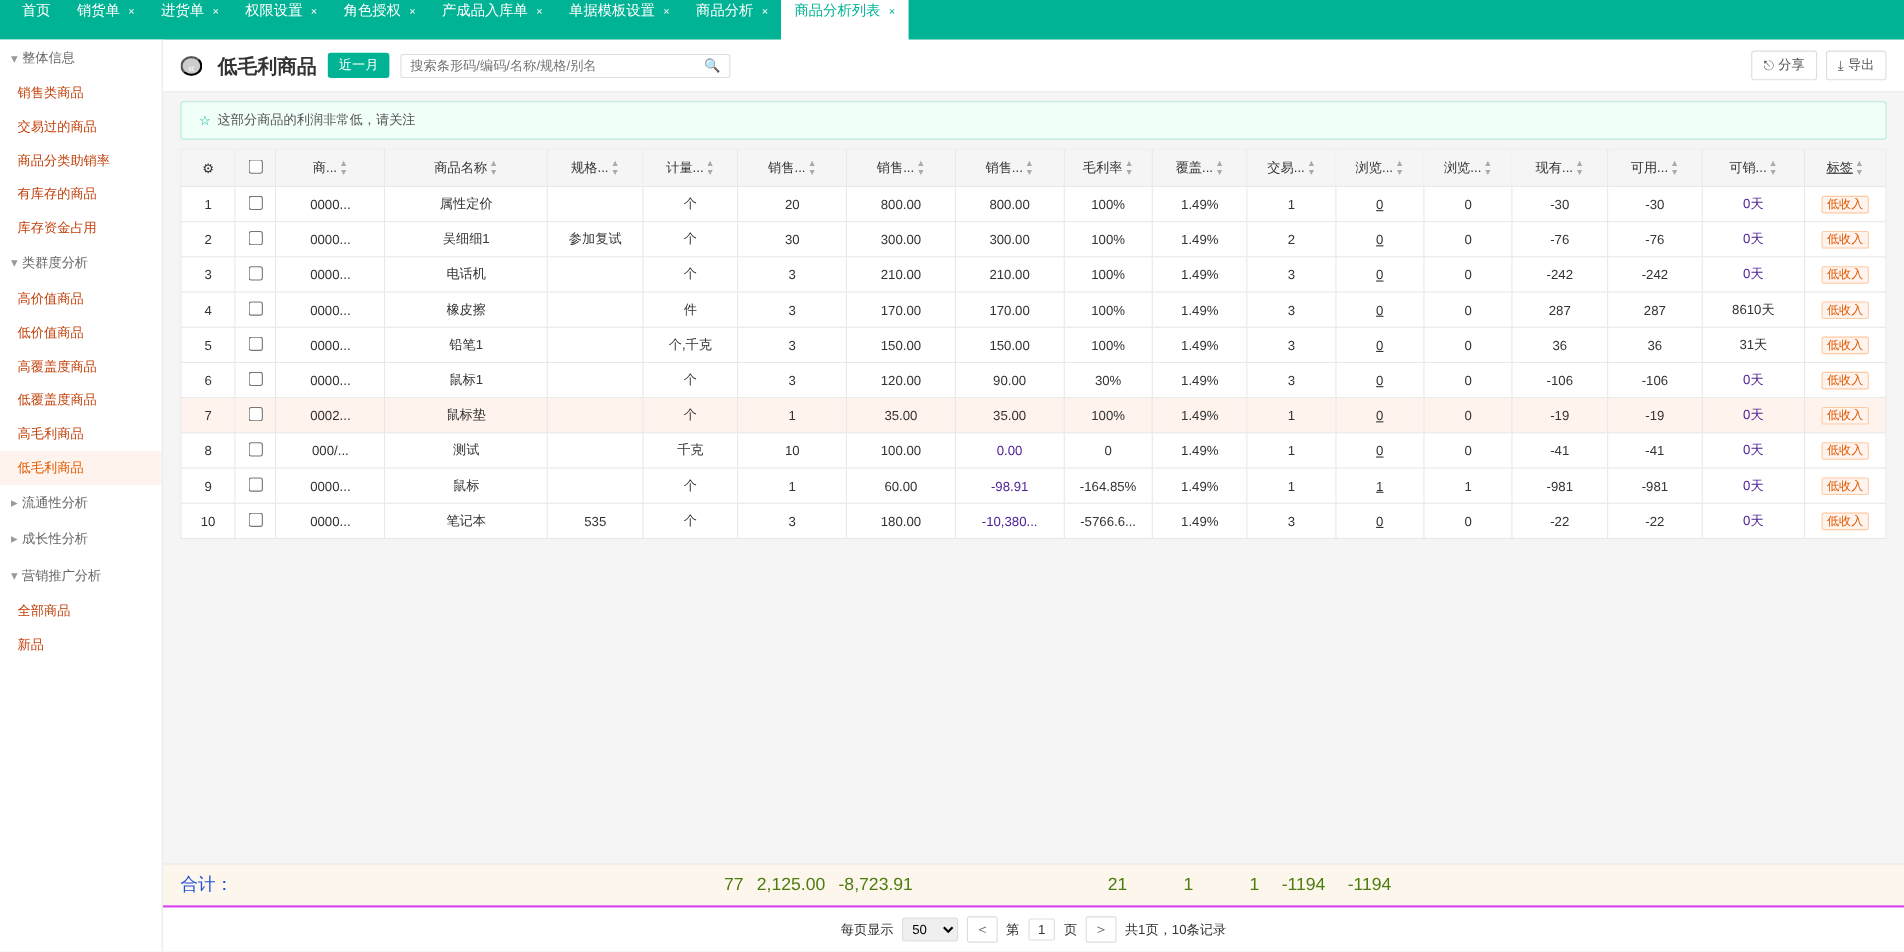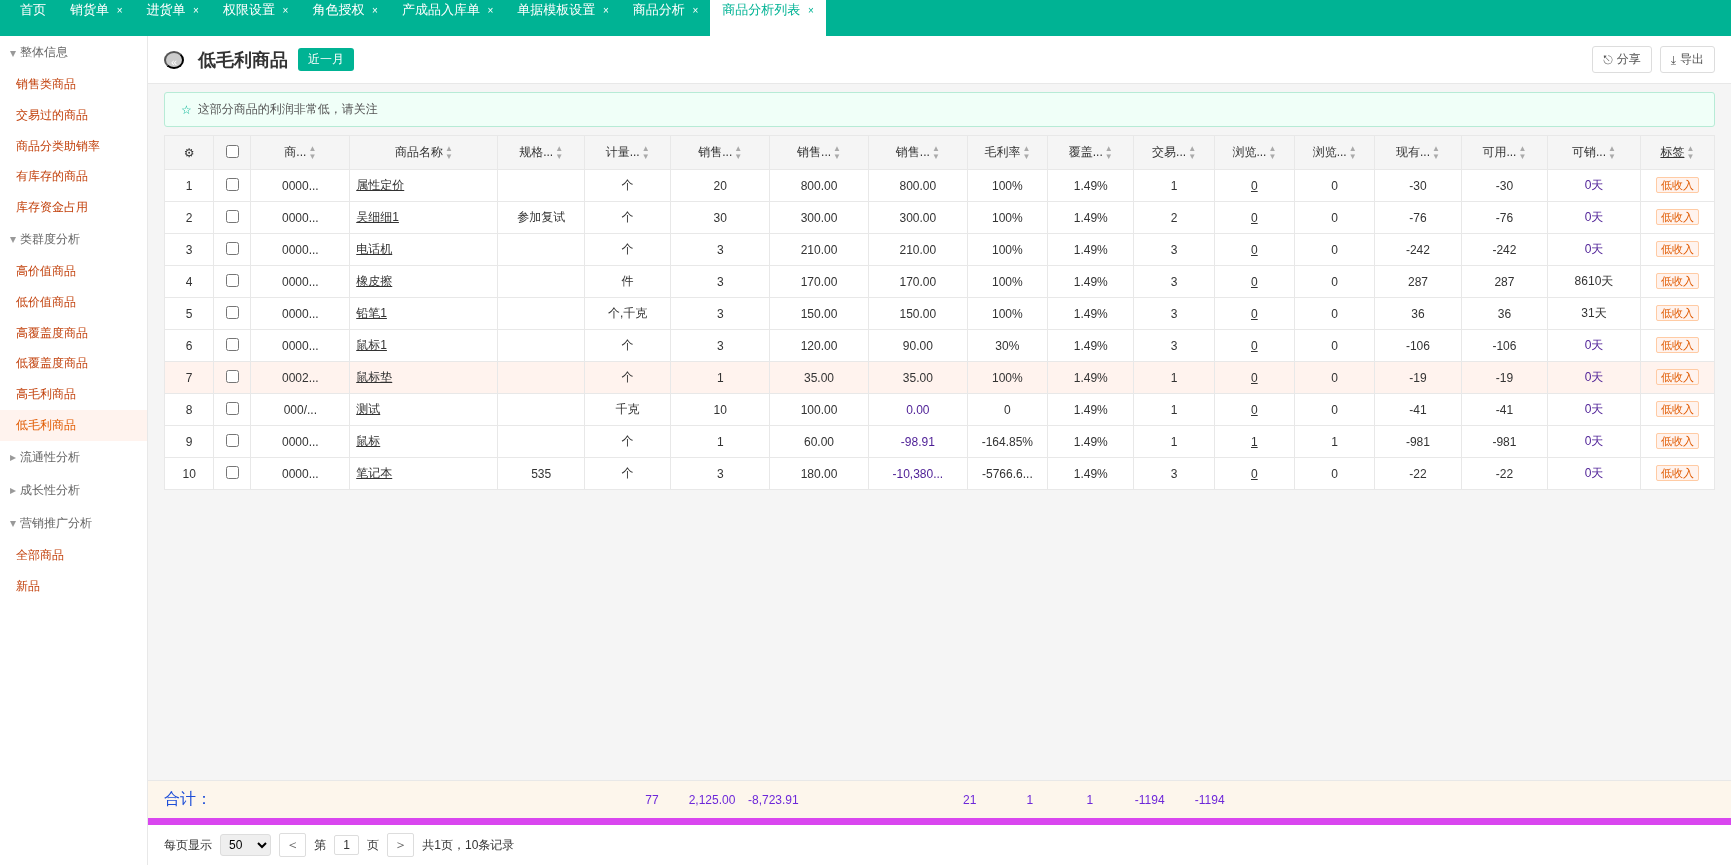--- a/index.html
+++ b/index.html
@@ -163,21 +163,21 @@
     }
     tbody tr { background: #fff; }
     tbody tr.highlighted { background: #fff3ee; }
     tbody td {
       padding: 7px 6px;
       border: 1px solid #e8e8e8;
       text-align: center;
       color: #333;
       white-space: nowrap;
     }
-    tbody td.name-cell { text-align: left; text-decoration: underline; }
+    tbody td.name-cell { text-align: center; }
     .red-text { color: #4c1d95; }
     .orange-tag {
       background: #fff3ee;
       color: #e05a00;
       border: 1px solid #ffcba4;
       border-radius: 2px;
       padding: 1px 4px;
       font-size: 11px;
     }
     .link-text { color: #333; text-decoration: underline; cursor: pointer; }
@@ -186,35 +186,35 @@
     .table-footer {
       background: #fdf6ec;
       border-top: 1px solid #e8e8e8;
       padding: 8px 16px;
       display: flex;
       align-items: center;
     }
     .footer-label { font-size: 16px; color: #1d4ed8; }
     .footer-values { display: flex; gap: 0; }
     .footer-val {
-      font-size: 12px;
-      color: #6d28d9;
-      text-align: center;
+      font-size: 16px;
+      color: #4d7c0f;
+      text-align: right;
       min-width: 60px;
       padding: 0 6px;
     }
 
     
     .pagination-bar {
       background: #fff;
-      border-top: 7px solid #d946ef;
+      border-top: 2px solid #d946ef;
       padding: 8px 16px;
       display: flex;
       align-items: center;
-      justify-content: flex-start;
+      justify-content: center;
       gap: 8px;
       font-size: 12px;
     }
     .pagination-bar select {
       border: 1px solid #ddd;
       border-radius: 3px;
       padding: 2px 4px;
       font-size: 12px;
     }
     .pagination-bar .page-btn {
@@ -322,20 +322,24 @@
     <div class="sidebar-item">全部商品</div>
     <div class="sidebar-item">新品</div>
   </aside>
 
   <div class="content">
 
     <div class="content-header">
       <button class="collapse-arrow">«</button>
       <h1 class="page-title">低毛利商品</h1>
       <button class="period-btn">近一月</button>
+      <div class="search-box">
+        <input type="text" placeholder="搜索条形码/编码/名称/规格/别名" style="">
+        <span>🔍</span>
+      </div>
       <div class="header-actions">
         <button class="action-btn">
           <span>⎋</span>
           <span>分享</span>
         </button>
         <button class="action-btn">
           <span>⤓</span>
           <span>导出</span>
         </button>
       </div>

